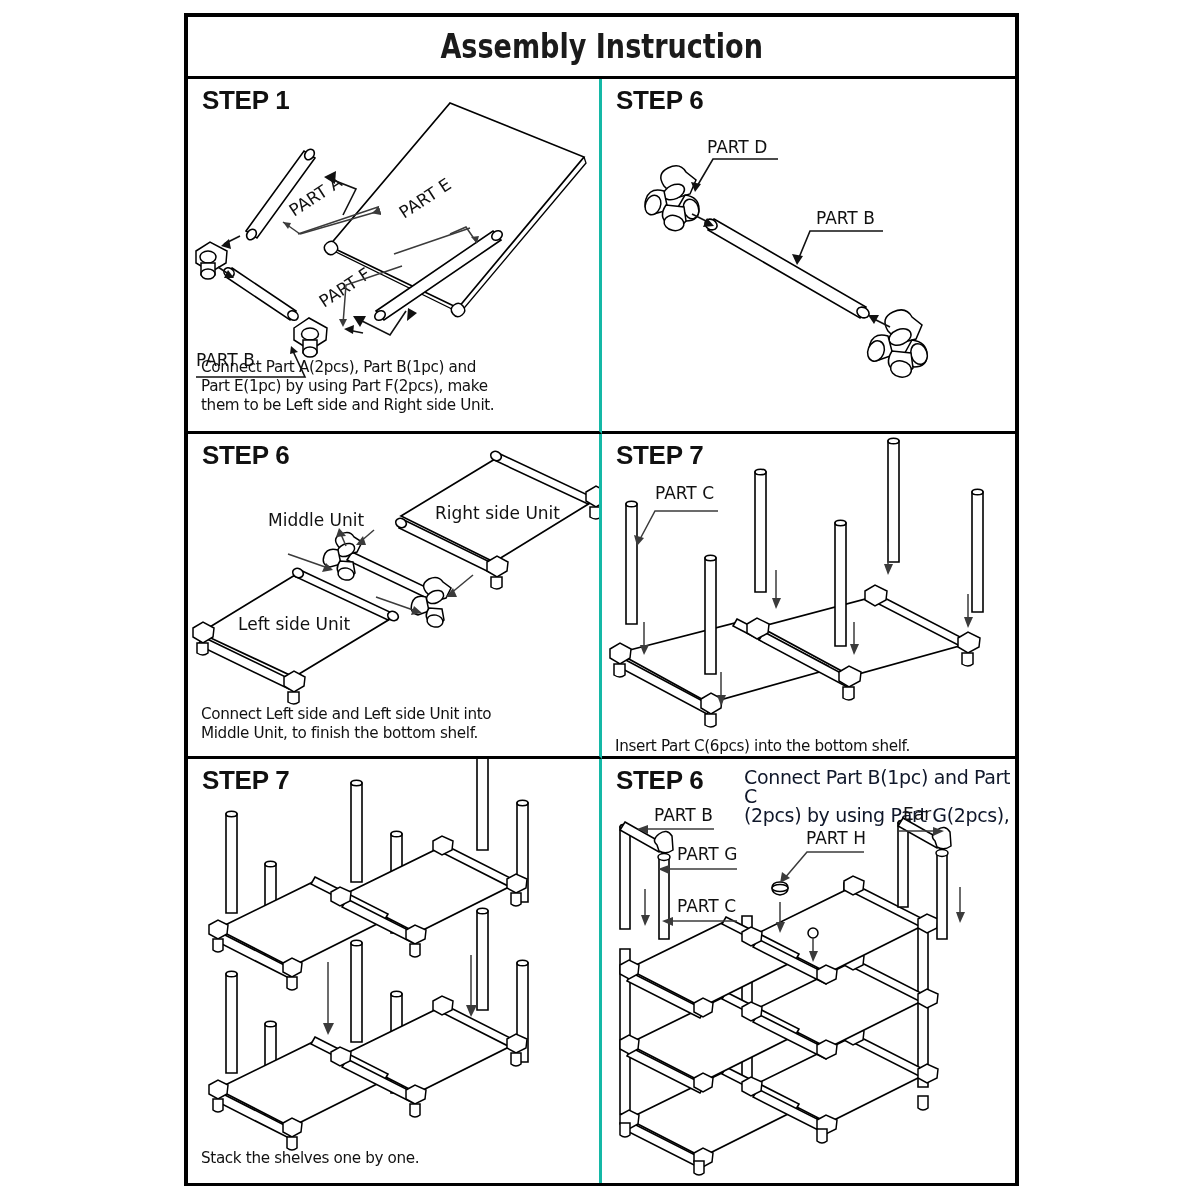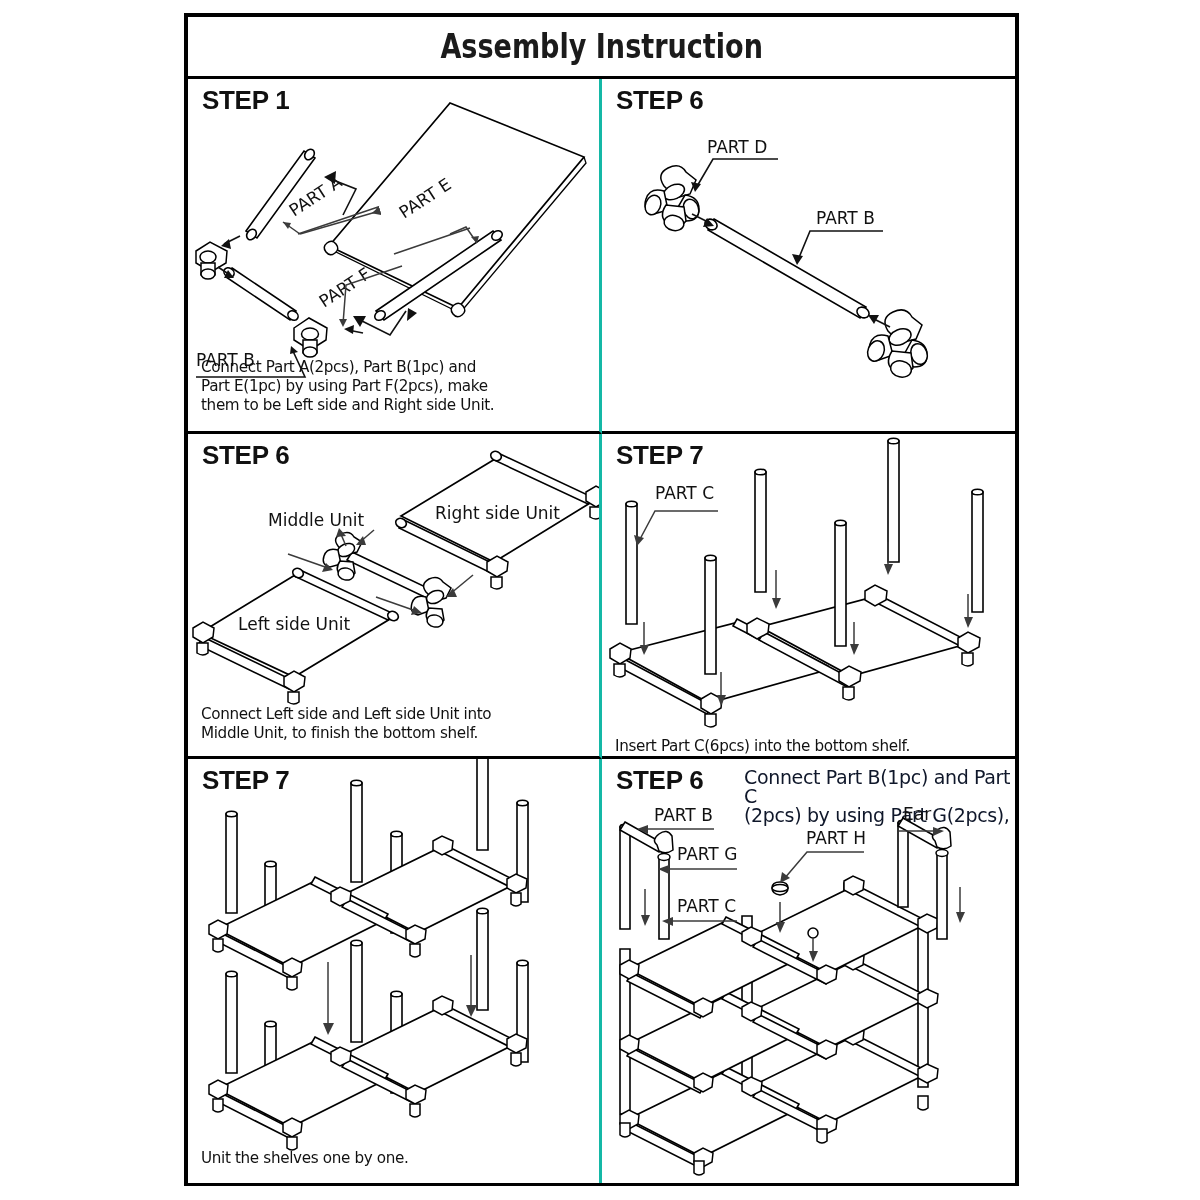--- a/index.html
+++ b/index.html
@@ -478,21 +478,21 @@
           </g>
 
           <g>
             <path class="ldr" d="M140 203 L140 268"></path>
             <polygon fill="#3b3b3b" points="140,276 135,264 146,264"></polygon>
             <path class="ldr" d="M283 196 L283 250"></path>
             <polygon fill="#3b3b3b" points="283,258 278,246 289,246"></polygon>
           </g>
         </svg>
 
-        <div class="caption" style="top:390px;width:390px">Unit the shelves one by one.</div>
+        <div class="caption" style="top:390px;width:390px">Stack the shelves one by one.</div>
       </div>
 
       <div class="cell">
         <div class="step-label">STEP 6</div>
         <div class="s6-head">Connect Part B(1pc) and Part C
 (2pcs) by using Part G(2pcs),</div>
 
         <svg class="art" width="413" height="424" viewBox="0 0 413 424">
           <defs>
 

